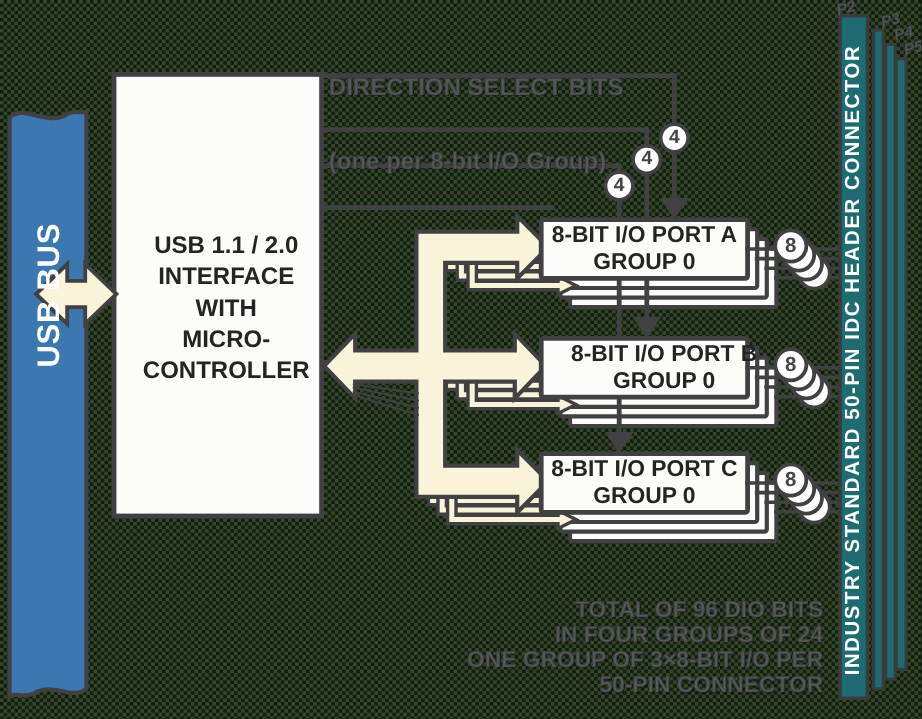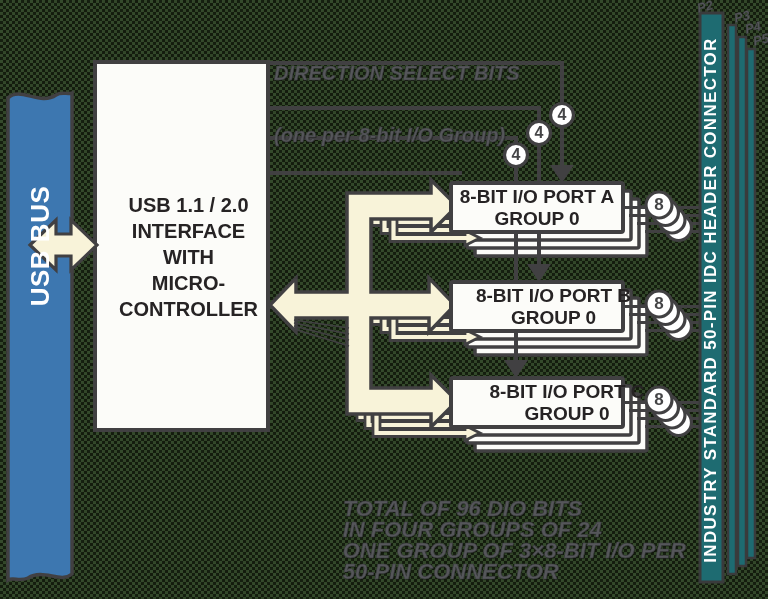--- a/index.html
+++ b/index.html
@@ -11,24 +11,24 @@
       repeating-conic-gradient(#18220f 0% 25%, #2a3d23 0% 50%) 3px 3px/10px 10px;
   }
   .stage svg{position:absolute;left:0;top:0;}
   .lbl{position:absolute;pointer-events:none;}
   .rot{display:flex;align-items:center;justify-content:center;transform:rotate(-90deg);}
   .usb-label{color:#fff;font-weight:bold;font-size:26px;letter-spacing:.5px;}
   .conn-label{color:#fff;font-weight:bold;font-size:17px;letter-spacing:1.3px;white-space:nowrap;}
   .boxtext{color:#262324;font-weight:bold;font-size:20px;line-height:26px;text-align:center;white-space:pre-line;}
   .porttext{color:#262324;font-weight:bold;font-size:19px;line-height:22px;text-align:center;white-space:pre-line;
     display:flex;align-items:center;justify-content:center;}
-  .graytext{color:#55565a;font-weight:bold;-webkit-text-stroke:.6px #3c3d40;text-shadow:1px 1px 0 rgba(10,14,8,.45);font-style:italic;}
+  .graytext{color:#55565a;font-weight:bold;-webkit-text-stroke:.6px #3c3d40;text-shadow:1px 1px 0 rgba(10,14,8,.45);}
   .dir-title{font-size:20px;}
   .dir-sub{font-size:20px;}
-  .summary{font-size:22px;line-height:21px;white-space:pre-line;}
+  .summary{font-size:19px;line-height:21px;text-align:right;white-space:pre-line;}
   .bubble{width:26px;height:26px;display:flex;align-items:center;justify-content:center;
     color:#454547;font-weight:bold;font-size:16px;}
   .coin{font-size:17px;}
   .pname{font-size:13px;font-style:italic;font-weight:bold;color:#54555a;transform:rotate(-14deg);
     -webkit-text-stroke:.4px #3c3d40;}
 </style>
 </head>
 <body>
 
 <div class="stage">
@@ -162,21 +162,21 @@
 <div class="lbl graytext dir-sub" style="left:274px;top:85px;margin-top:39px;">(one per 8-bit I/O Group)</div>
 
 <div class="lbl bubble" style="left:549px;top:102px;">4</div>
 <div class="lbl bubble" style="left:526px;top:120px;">4</div>
 <div class="lbl bubble" style="left:503px;top:142px;">4</div>
 
 <div class="lbl porttext" style="left:453px;top:185px;width:168px;height:45px;">8-BIT I/O PORT A
 GROUP 0</div>
 <div class="lbl porttext" style="left:453px;top:284px;width:201px;height:45px;">8-BIT I/O PORT B
 GROUP 0</div>
-<div class="lbl porttext" style="left:453px;top:380px;width:168px;height:45px;padding-left:30px;">8-BIT I/O PORT C
+<div class="lbl porttext" style="left:453px;top:380px;width:168px;height:45px;">8-BIT I/O PORT C
 GROUP 0</div>
 
 <div class="lbl bubble coin" style="left:646px;top:192px;">8</div>
 <div class="lbl bubble coin" style="left:646px;top:291px;">8</div>
 <div class="lbl bubble coin" style="left:646px;top:387px;">8</div>
 
 <div class="lbl rot" style="left:431px;top:289px;width:560px;height:22px;">
   <span class="conn-label">INDUSTRY STANDARD 50-PIN IDC HEADER CONNECTOR</span>
 </div>
 

